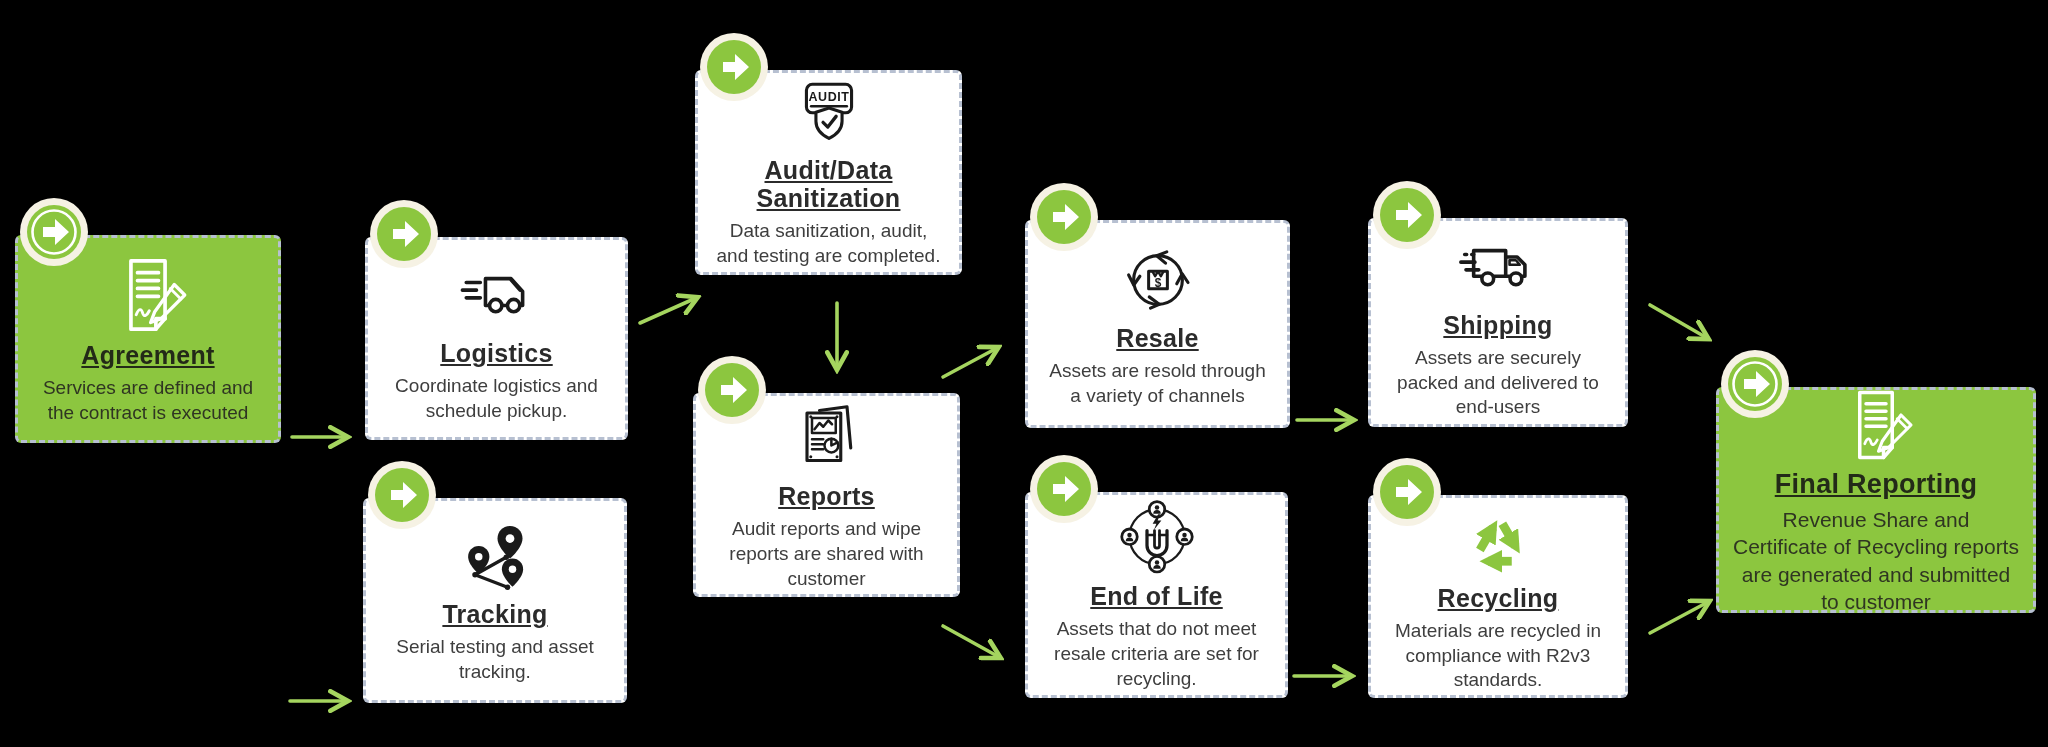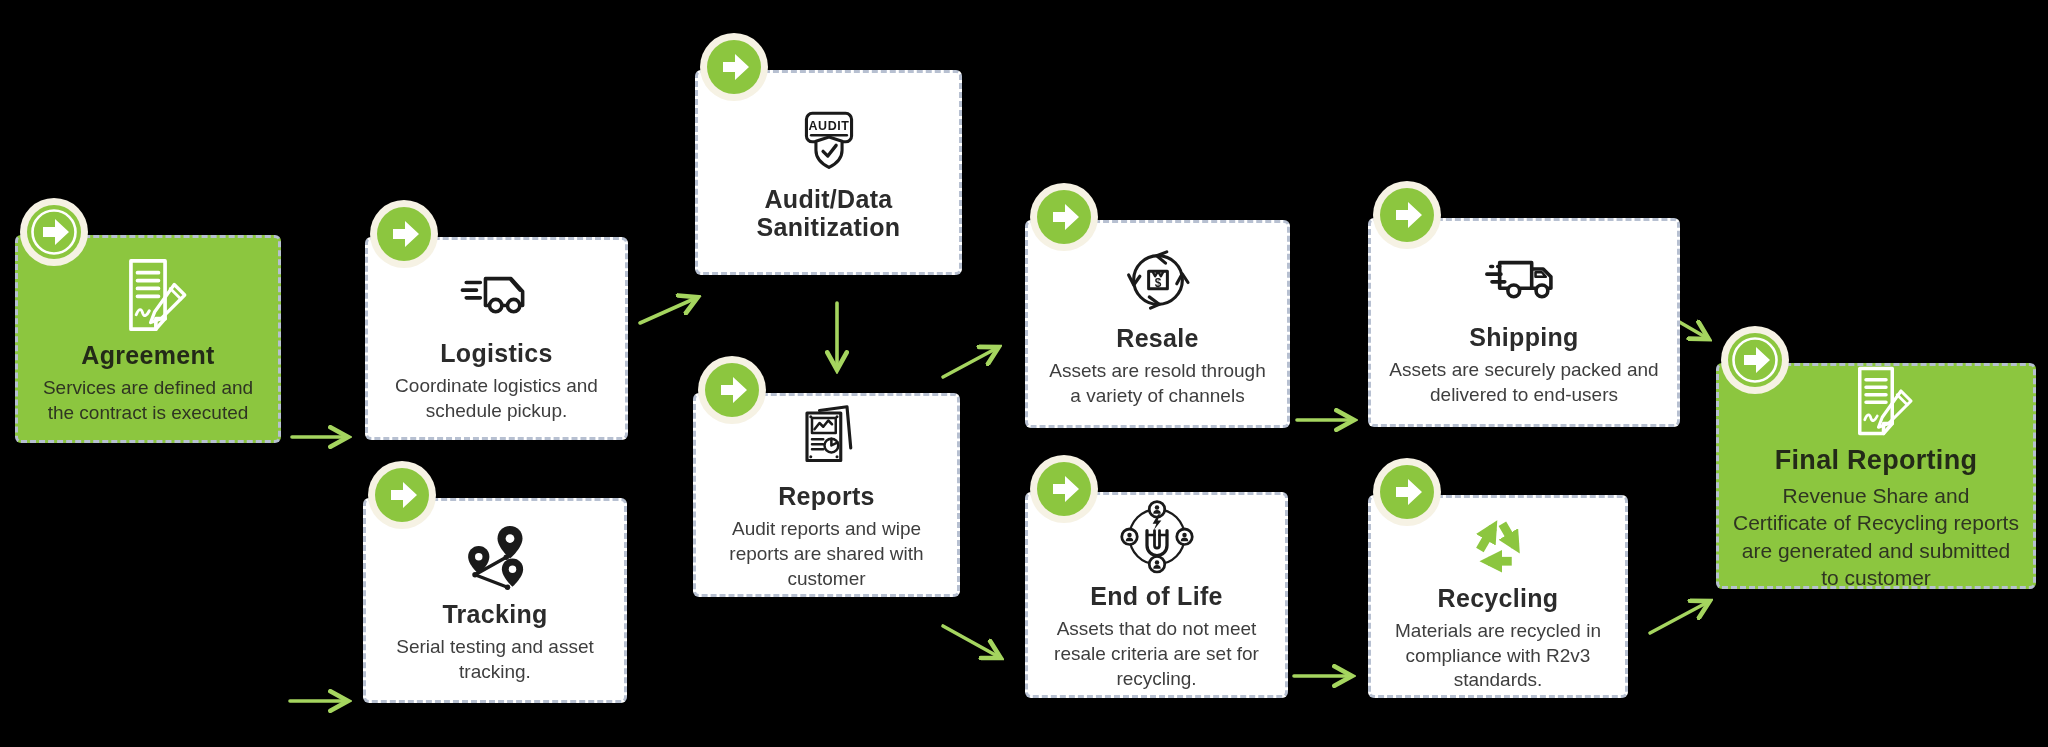--- a/index.html
+++ b/index.html
@@ -8,21 +8,21 @@
     font-family:"Liberation Sans",sans-serif;overflow:hidden;
   }
   .arrows{position:absolute;left:0;top:0;pointer-events:none;}
   .card{
     position:absolute;background:#ffffff;border:3px dashed #B7C0D1;border-radius:6px;
     box-sizing:border-box;display:flex;flex-direction:column;align-items:center;justify-content:center;
     text-align:center;padding:8px 14px;
   }
   .card.green{background:#8CC63F;}
   .card .title{
-    font-weight:bold;font-size:25px;color:#2B2B2B;line-height:1.12;margin-top:4px;letter-spacing:.3px;
+    font-weight:bold;font-size:25px;color:#2B2B2B;line-height:1.12;margin-top:4px;letter-spacing:.3px;text-decoration:underline;
   }
   .card .desc{
     font-size:19px;color:#3E3E3E;line-height:1.3;margin-top:7px;
   }
   .card.green .title{color:#232A18;}
   .card.green .desc{color:#2F3522;}
   .card.final .title{font-size:27px;}
   .card.final .desc{font-size:21px;}
   .badge{position:absolute;left:0px;top:-42px;}
   .icon-wrap{line-height:0;}
@@ -99,20 +99,21 @@
     <span class="icon-wrap">
       <svg width="76" height="76" viewBox="0 0 64 64" fill="none" stroke="#1A1A1A" stroke-width="2.6" stroke-linecap="round" stroke-linejoin="round">
         <rect x="13" y="7" width="38" height="24" rx="5"></rect>
         <text x="32" y="21" text-anchor="middle" font-family="Liberation Sans, sans-serif" font-size="10.5" font-weight="bold" letter-spacing="0.5" fill="#1A1A1A" stroke="none">AUDIT</text>
         <path d="M17 25.5 H47" stroke-width="2.2"></path>
         <path d="M32 27 L43 30.5 V38 C43 45.5 38 49.5 32 52.5 C26 49.5 21 45.5 21 38 V30.5 Z" fill="#FFFFFF"></path>
         <path d="M27 39 L31 43 L38 34" stroke-width="2.8"></path>
       </svg>
     </span>
     <div class="title">Audit/Data Sanitization</div>
+    <div class="desc">Data sanitization, audit, and testing are completed.</div>
   </div>
 
 
   <div class="card" style="left:363px;top:498px;width:264px;height:205px">
     <svg class="badge" width="72" height="72" viewBox="0 0 72 72">
       <circle cx="36" cy="36" r="34" fill="#F6F2E4"></circle>
         <circle cx="36" cy="36" r="27" fill="#8CC63F"></circle>
       <path d="M25 31 H37 V23 L51 36 L37 49 V41 H25 Z" fill="#FFFFFF"></path>
     </svg>
     <span class="icon-wrap">
@@ -206,21 +207,21 @@
         <path d="M24 26 V38 a8 8 0 0 0 16 0 V26" stroke-width="2.6"></path>
         <path d="M30 26 V38 a2 2 0 0 0 4 0 V26" stroke-width="2.2"></path>
         <path d="M24 29.5 H30 M34 29.5 H40" stroke-width="2"></path>
         <path d="M33 13 L28.5 20.5 H31.5 L29.5 25.5 L35.5 18 H32.5 L34.5 13 Z" fill="#1A1A1A" stroke="none"></path>
       </svg>
     </span>
     <div class="title">End of Life</div>
     <div class="desc">Assets that do not meet resale criteria are set for recycling.</div>
   </div>
 
-  <div class="card" style="left:1368px;top:218px;width:312px;height:209px">
+  <div class="card" style="left:1368px;top:218px;width:260px;height:209px">
     <svg class="badge" width="72" height="72" viewBox="0 0 72 72">
       <circle cx="36" cy="36" r="34" fill="#F6F2E4"></circle>
         <circle cx="36" cy="36" r="27" fill="#8CC63F"></circle>
       <path d="M25 31 H37 V23 L51 36 L37 49 V41 H25 Z" fill="#FFFFFF"></path>
     </svg>
     <span class="icon-wrap">
       <svg width="82" height="82" viewBox="0 0 64 64" fill="none" stroke="#1A1A1A" stroke-width="2.8" stroke-linecap="round" stroke-linejoin="round">
         <rect x="13" y="20" width="25" height="20"></rect>
         <path d="M38 25 H47 L53 31 V40 H38"></path>
         <path d="M41 27.5 h5 l3 3.5 h-8 z" stroke-width="2"></path>
@@ -249,21 +250,21 @@
         </defs>
         <path d="M35.5 19 L46 37" stroke="#8CC63F" stroke-width="7" marker-end="url(#rh)"></path>
         <path d="M43 49 L24 49" stroke="#8CC63F" stroke-width="7" marker-end="url(#rh)"></path>
         <path d="M17.5 40 L28 22" stroke="#8CC63F" stroke-width="7" marker-end="url(#rh)"></path>
       </svg>
     </span>
     <div class="title">Recycling</div>
     <div class="desc">Materials are recycled in compliance with R2v3 standards.</div>
   </div>
 
-  <div class="card green final" style="left:1716px;top:363px;width:320px;height:226px">
+  <div class="card green final" style="left:1716px;top:387px;width:320px;height:226px">
     <svg class="badge" width="72" height="72" viewBox="0 0 72 72">
       <circle cx="36" cy="36" r="34" fill="#F6F2E4"></circle>
         <circle cx="36" cy="36" r="27" fill="#8CC63F"></circle>
       <circle cx="36" cy="36" r="21.5" fill="none" stroke="#FFFFFF" stroke-width="2.6"></circle>
       <path d="M25 31 H37 V23 L51 36 L37 49 V41 H25 Z" fill="#FFFFFF"></path>
     </svg>
     <span class="icon-wrap">
       <svg width="80" height="80" viewBox="0 0 64 64" fill="none" stroke="#FFFFFF" stroke-width="2.8" stroke-linecap="round" stroke-linejoin="round">
         <path d="M19 6 H45 V50 L38 58 H19 Z"></path>
           <path d="M38 58 V50 H45"></path>

